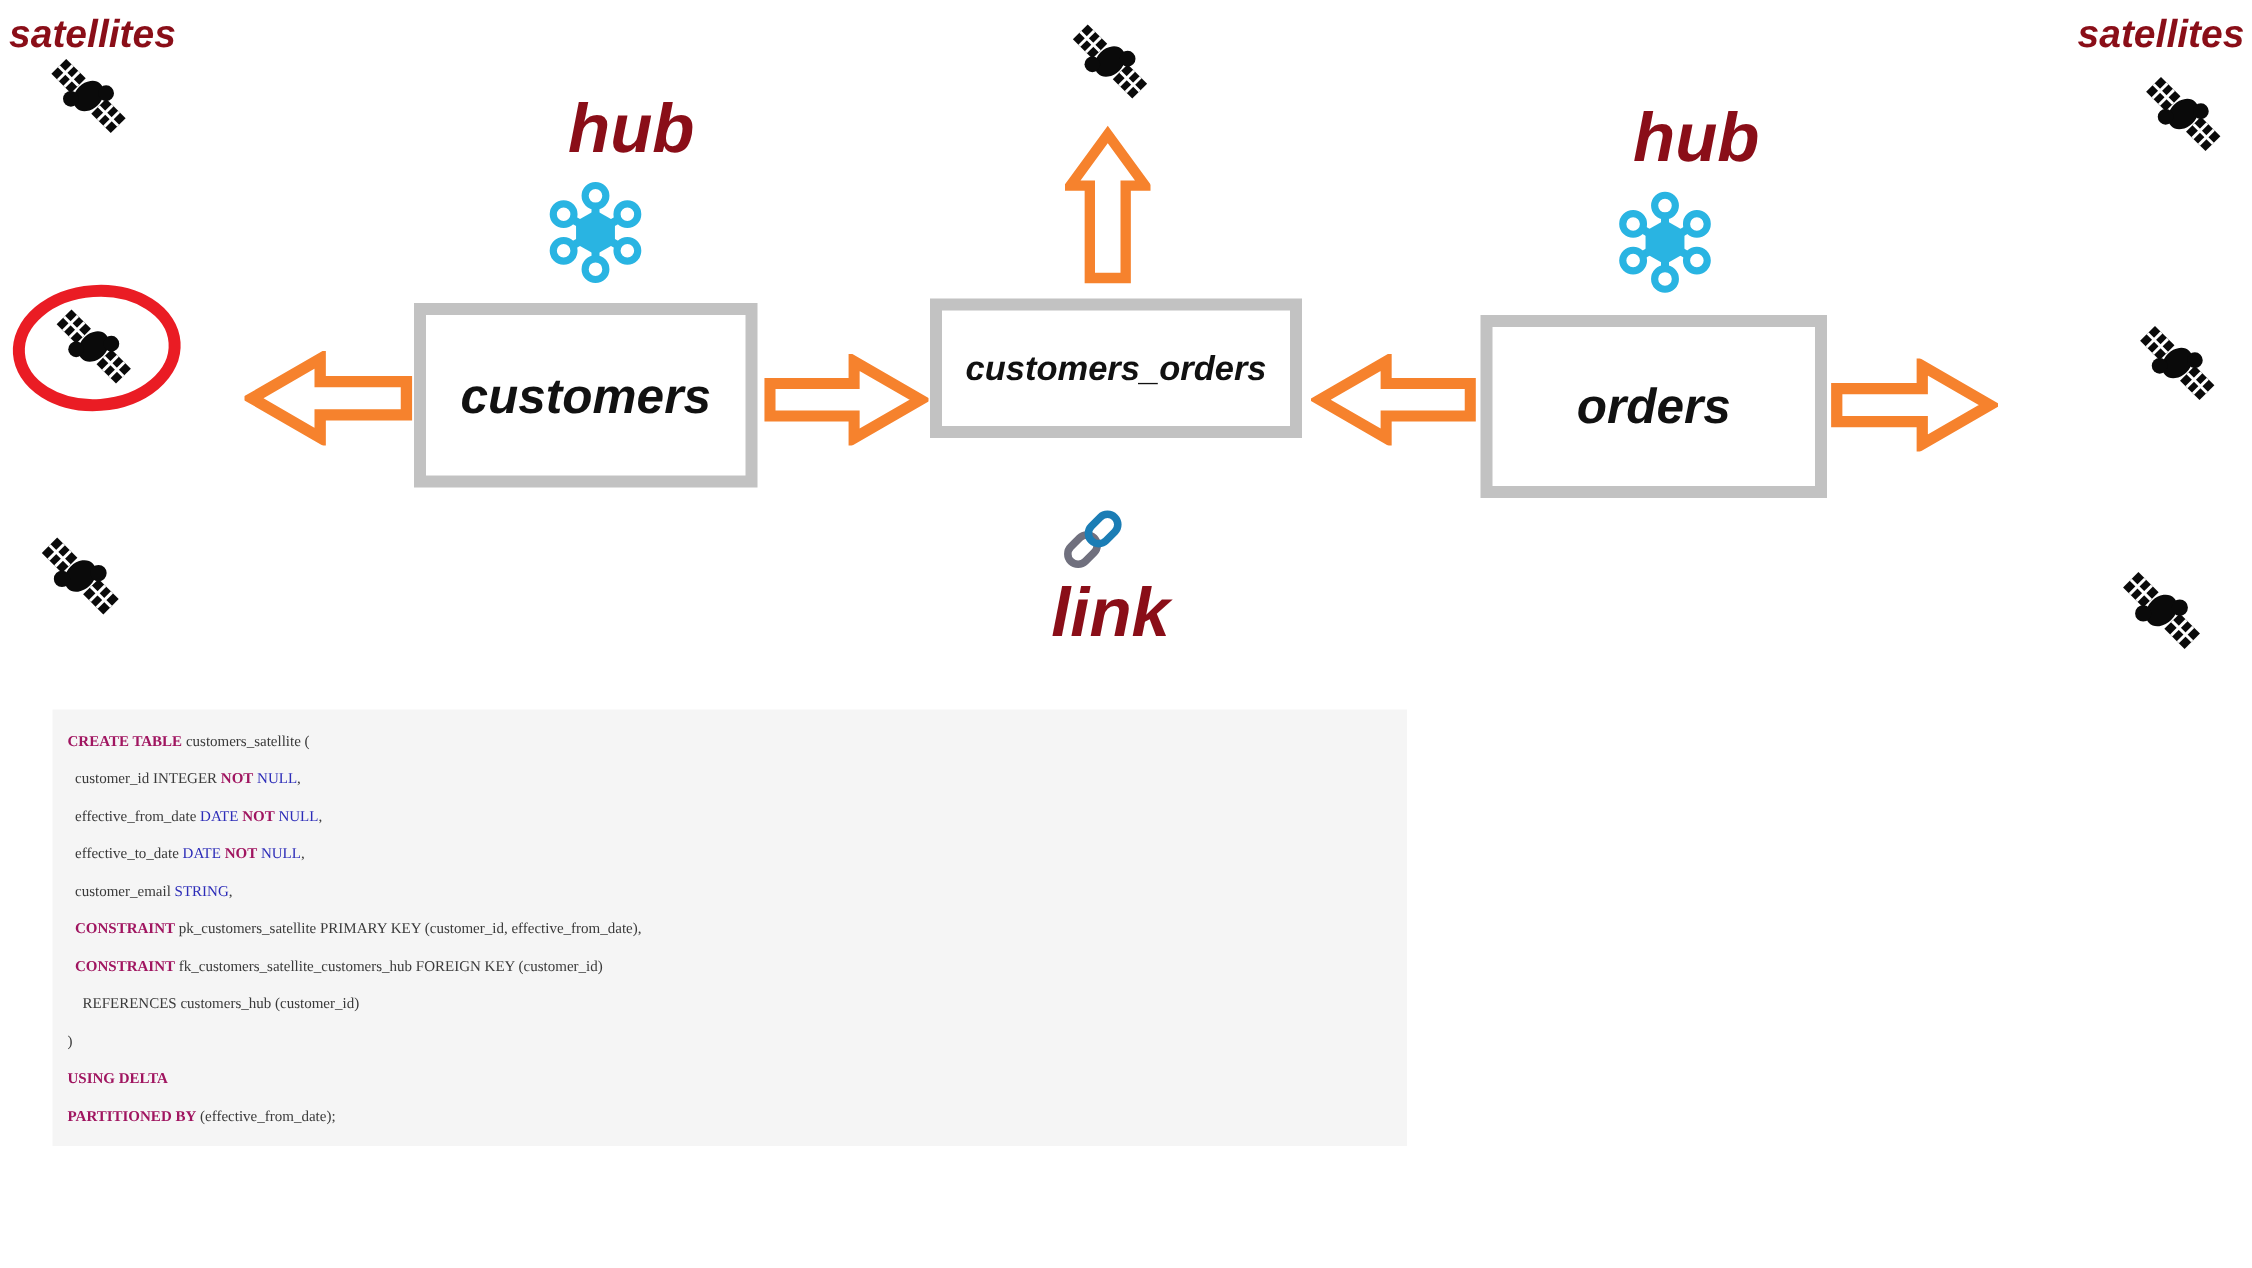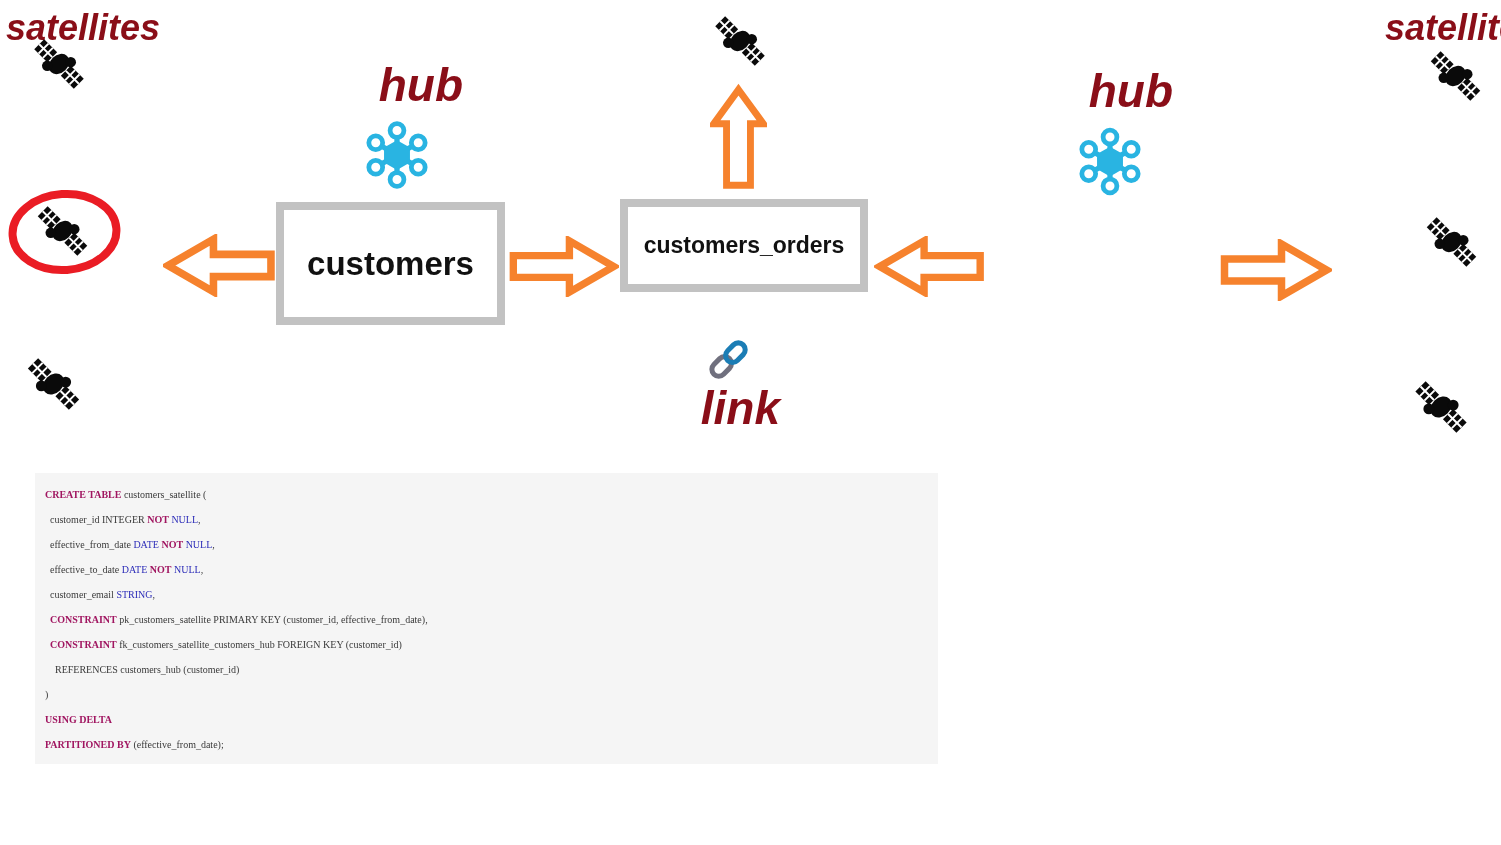--- a/index.html
+++ b/index.html
@@ -8,29 +8,29 @@
     font-family:"Liberation Sans",sans-serif;
   }
   .abs{position:absolute}
   .icon{overflow:visible;display:block}
 
   
   .dv-label{
     position:absolute;color:var(--label);font-weight:bold;font-style:italic;
     line-height:1.1;white-space:nowrap;
   }
-  .dv-label.small{font-size:36px}
+  .dv-label.small{font-size:26px}
   .dv-label.big{font-size:46px}
   .center{text-align:right}
 
   
   .box{
     position:absolute;background:#fff;border:8px solid var(--box_border);
     box-sizing:border-box;display:flex;align-items:center;justify-content:center;
-    color:var(--box_text);font-weight:bold;white-space:nowrap;
+    color:var(--box_text);font-weight:bold;white-space:nowrap;font-style:italic;
   }
   .box.lg{font-size:33px}
   .box.md{font-size:23px}
 
   
   .sat-part{fill:var(--satellite)}
   .sat-grid line{stroke:#fff;stroke-width:2.2}
   .hub-line{stroke:var(--hub);stroke-width:5;fill:none}
   .hub-node{fill:#fff;stroke:var(--hub);stroke-width:4.5}
   .hub-core{fill:var(--hub)}
@@ -153,20 +153,23 @@
   <div class="dv-label big center" style="left:660px;top:383px;width:120px">link</div>
 
   <svg class="abs icon flip" style="left:874px;top:236px;width:112px;height:61px">
       <use href="#sym-arrow-right"></use>
     </svg>
 
   <div class="dv-label big center" style="left:1053px;top:66px;width:120px">hub</div>
   <svg class="abs icon" style="left:1076px;top:125px;width:68px;height:73px">
       <use href="#sym-hub"></use>
     </svg>
+  <div class="box lg" style="left:987px;top:210px;width:231px;height:122px">
+    <span>orders</span>
+  </div>
   <svg class="abs icon" style="left:1219px;top:239px;width:113px;height:62px">
       <use href="#sym-arrow-right"></use>
     </svg>
 
   <div class="dv-label small" style="left:1385px;top:8px;width:110px;text-align:right">satellites</div>
   <svg class="abs icon" style="left:1427px;top:48px;width:57px;height:56px">
       <use href="#sym-satellite"></use>
     </svg>
   <svg class="abs icon" style="left:1423px;top:214px;width:57px;height:56px">
       <use href="#sym-satellite"></use>

